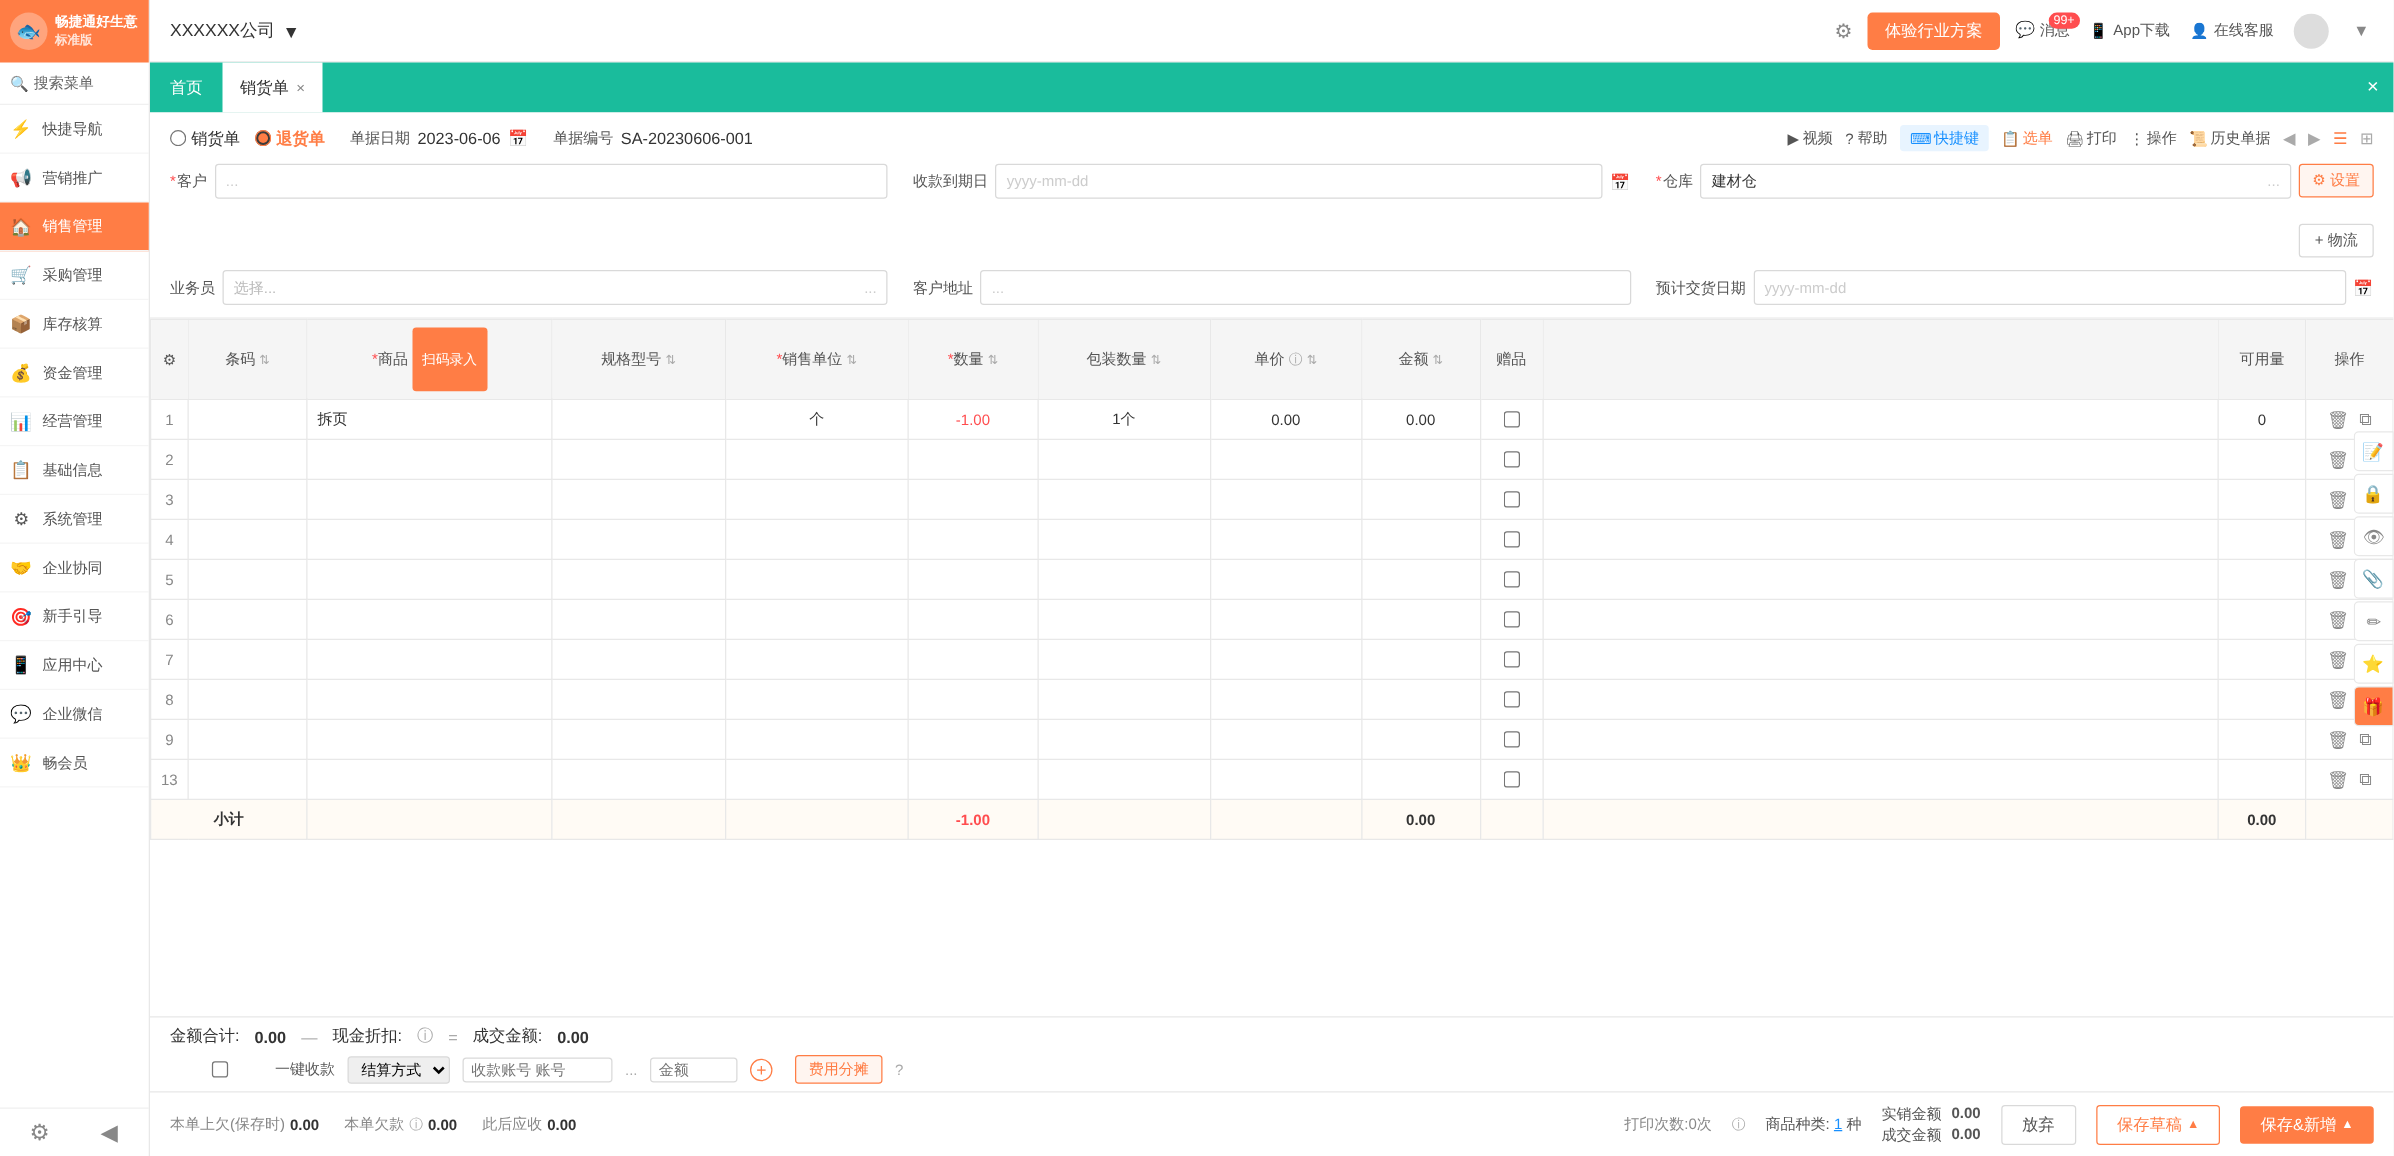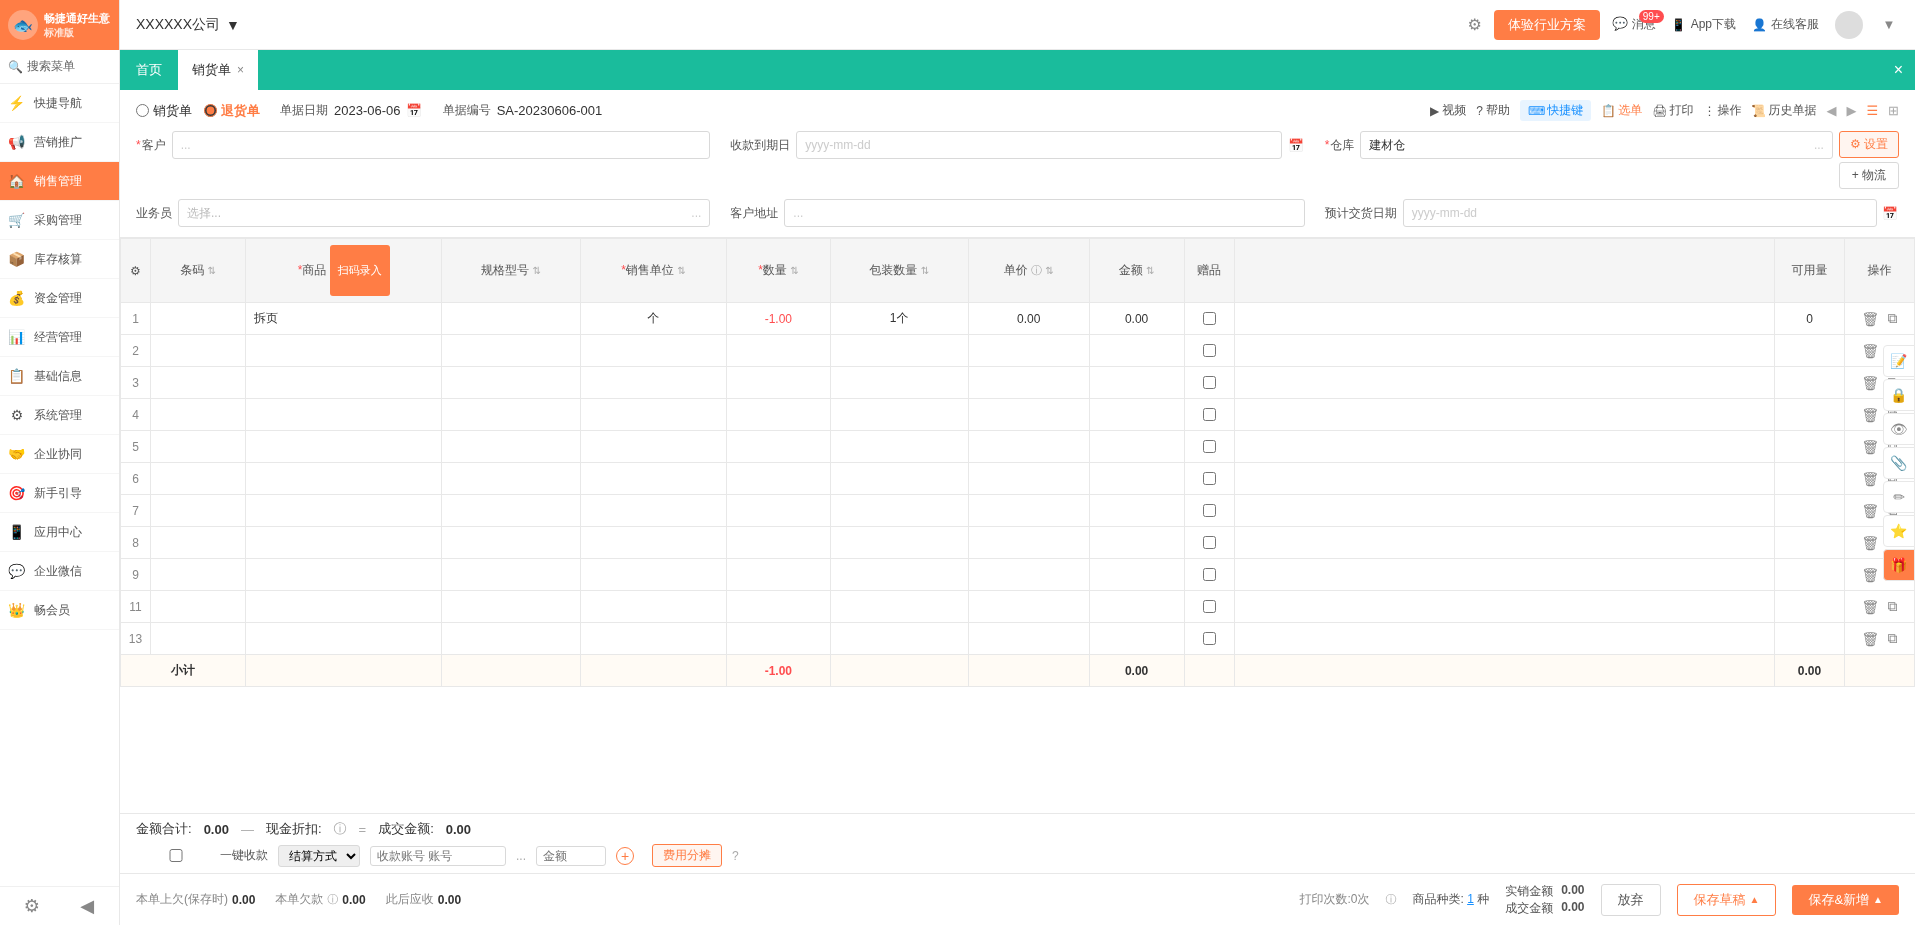--- a/index.html
+++ b/index.html
@@ -273,21 +273,21 @@
         </div>
 
         <div style="display:flex;align-items:flex-start;gap:6px;">
           <div style="display:flex;align-items:center;gap:6px;flex:1;">
             <span class="field-label req">仓库</span>
             <div class="field-input field-input-text" style="flex:1;">
               <span>建材仓</span>
               <span style="margin-left:auto;color:#ccc;">...</span>
             </div>
           </div>
-          <div style="display:flex;flex-direction:column;gap:0;">
+          <div style="display:flex;flex-direction:column;gap:17px;">
             <button class="btn-settings">⚙ 设置</button>
             <button class="btn-logistics">+ 物流</button>
           </div>
         </div>
 
         <div style="display:flex;align-items:center;gap:6px;">
           <span class="field-label">业务员</span>
           <div class="field-input" style="flex:1;">
             <span style="color:#bbb;">选择...</span>
             <span style="margin-left:auto;color:#ccc;">...</span>
@@ -553,44 +553,20 @@
       <td></td>
       <td>
         <div class="td-action">
           <button class="icon-btn">🗑</button>
           <button class="icon-btn">⧉</button>
         </div>
       </td>
     </tr>
             <tr>
       <td class="row-num">9</td>
-      <td></td>
-      <td style="text-align:left;padding-left:8px;"></td>
-      <td></td>
-      <td></td>
-      <td style=""></td>
-      <td></td>
-      <td></td>
-      <td></td>
-      <td>
-                <div class="checkbox-cell">
-                  <input type="checkbox" style="">
-                </div>
-              </td>
-      <td></td>
-      <td></td>
-      <td>
-        <div class="td-action">
-          <button class="icon-btn">🗑</button>
-          <button class="icon-btn">⧉</button>
-        </div>
-      </td>
-    </tr>
-            <tr>
-      <td class="row-num">11</td>
       <td></td>
       <td style="text-align:left;padding-left:8px;"></td>
       <td></td>
       <td></td>
       <td style=""></td>
       <td></td>
       <td></td>
       <td></td>
       <td>
                 <div class="checkbox-cell">
@@ -662,21 +638,21 @@
         <span style="font-weight:bold;">0.00</span>
       </div>
       <div class="footer-payment">
         <label>
           <input type="checkbox" style="">
           <span>一键收款</span>
         </label>
         <select>
           <option>结算方式</option>
         </select>
-        <input type="text" placeholder="收款账号 账号" style="width: 136px; border: 1px solid rgb(217, 217, 217); border-radius: 3px; padding: 2px 6px; font-size: 12px;">
+        <input type="text" placeholder="收款账号 账号" style="width: 120px; border: 1px solid rgb(217, 217, 217); border-radius: 3px; padding: 2px 6px; font-size: 12px;">
         <span class="dots-btn">...</span>
         <input type="text" placeholder="金额" style="width: 70px; border: 1px solid rgb(217, 217, 217); border-radius: 3px; padding: 2px 6px; font-size: 12px;">
         <button class="btn-add">+</button>
         <button class="btn-expense" style="margin-left:8px;background:#fff5f0;border:1px solid #ff7d45;color:#ff7d45;">费用分摊</button>
         <span class="help-icon">?</span>
       </div>
     </div>
 
     <div class="bottom-bar">
       <div class="info-item">

